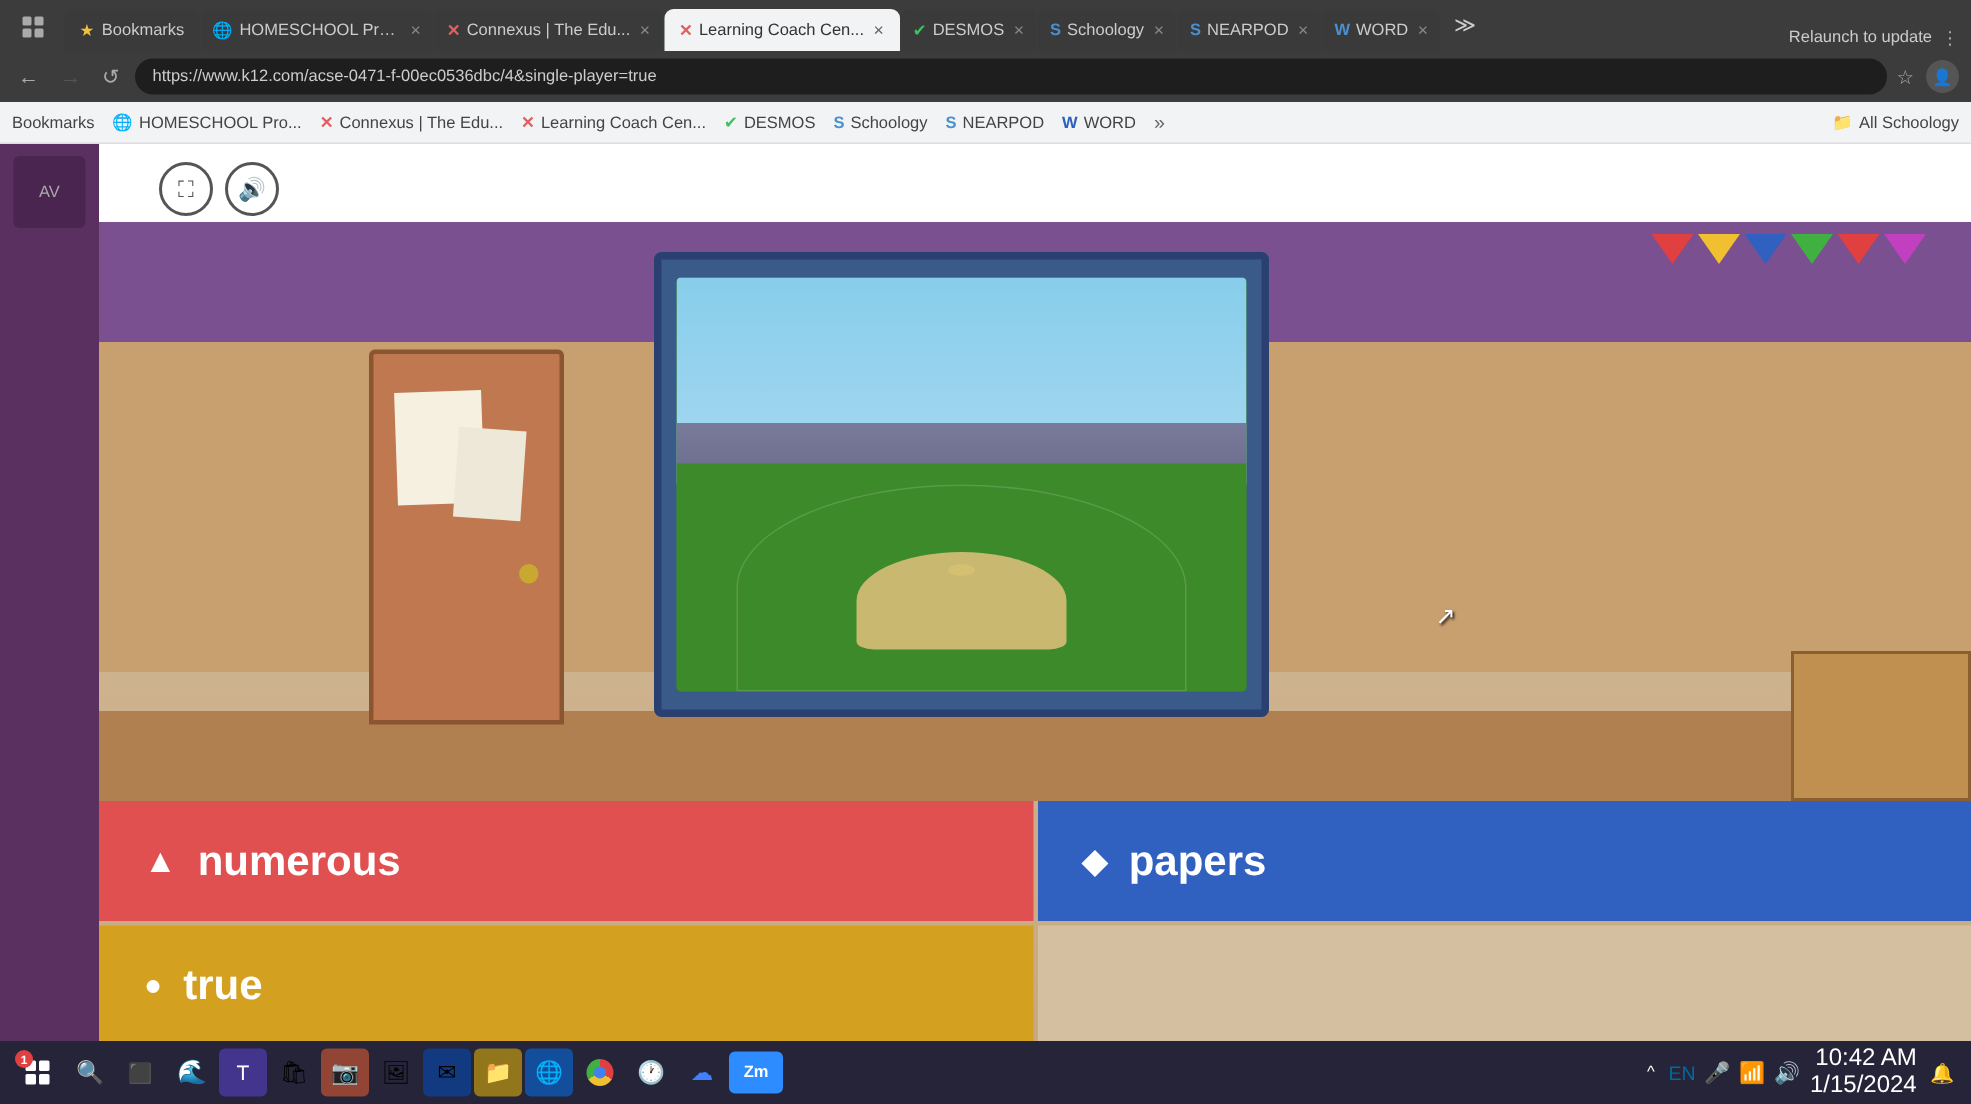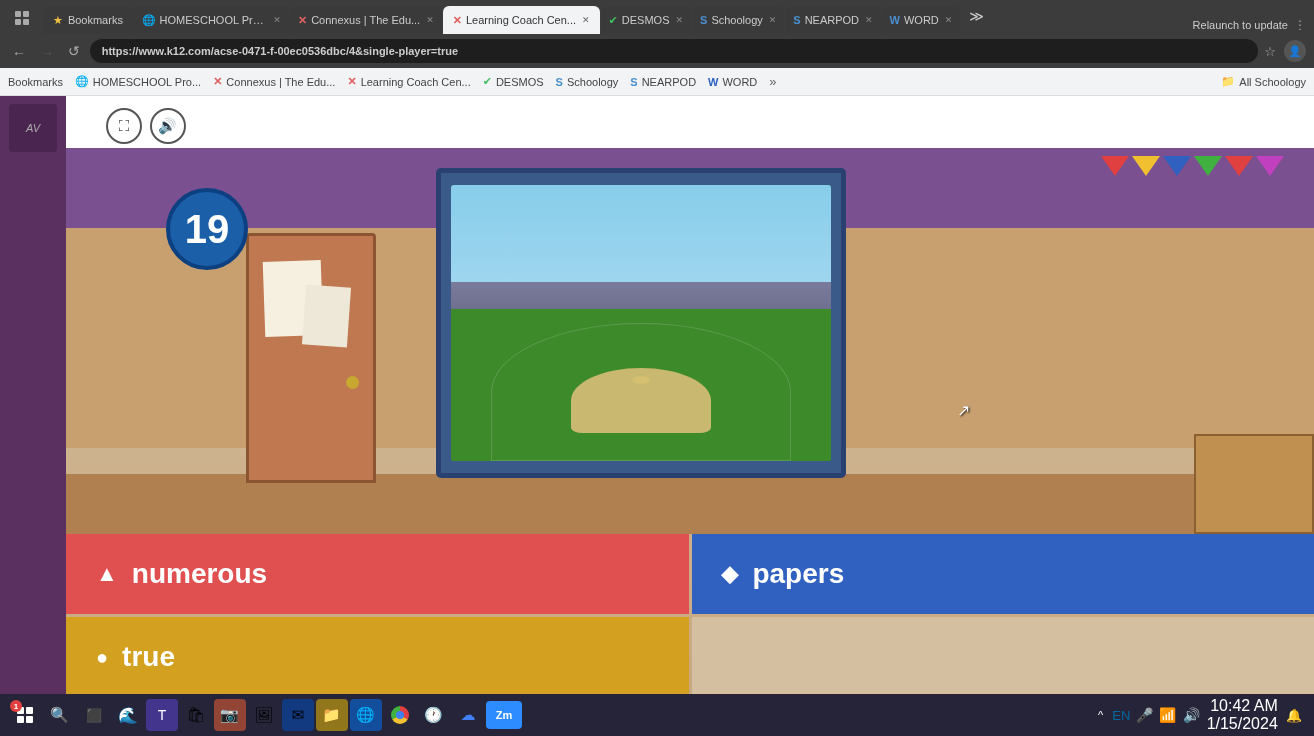--- a/index.html
+++ b/index.html
@@ -74,21 +74,21 @@
       <button style="background:transparent; border:none; color:#ccc; font-size:11px; cursor:pointer; white-space:nowrap; display:flex; align-items:center; gap:4px;">Relaunch to update</button>
       <span style="color:#aaa; font-size:12px; cursor:pointer;">⋮</span>
     </div>
   </div>
 
   <div style="height:34px; background:#3c3c3c; display:flex; align-items:center; padding:0 8px; gap:6px;">
     <button style="background:none; border:none; color:#aaa; font-size:14px; cursor:pointer; padding:0 4px;">←</button>
     <button style="background:none; border:none; color:#555; font-size:14px; cursor:pointer; padding:0 4px;">→</button>
     <button style="background:none; border:none; color:#aaa; font-size:14px; cursor:pointer; padding:0 4px;">↺</button>
     <div style="flex:1; height:24px; background:#1e1e1e; border-radius:12px; display:flex; align-items:center; padding:0 12px; color:#ccc; font-size:11px;">
-      <span style="overflow:hidden; text-overflow:ellipsis; white-space:nowrap;font-weight:bold;">https://www.k12.com/acse-0471-f-00ec0536dbc/4&amp;single-player=true</span>
+      <span style="overflow:hidden; text-overflow:ellipsis; white-space:nowrap;">https://www.k12.com/acse-0471-f-00ec0536dbc/4&amp;single-player=true</span>
     </div>
     <div style="display:flex; align-items:center; gap:8px; color:#aaa; font-size:13px;">
       <span style="cursor:pointer;">☆</span>
       <span style="cursor:pointer; width:22px; height:22px; background:#555; border-radius:50%; display:flex; align-items:center; justify-content:center; font-size:11px; color:white;">👤</span>
     </div>
   </div>
 
   <div style="height:28px; background:#f1f3f4; display:flex; align-items:center; padding:0 8px; gap:12px; border-bottom:1px solid #ddd;">
     <span style="font-size:11px; color:#444;">Bookmarks</span>
     <div style="display:flex; align-items:center; gap:4px; font-size:11px; color:#444; cursor:pointer;">
@@ -122,44 +122,41 @@
     <span style="font-size:13px; color:#666; cursor:pointer;">»</span>
     <div style="margin-left:auto; display:flex; align-items:center; gap:4px; font-size:11px; color:#444; cursor:pointer;">
       <span>📁</span>
       <span>All Schoology</span>
     </div>
   </div>
 
   <div style="position:relative; width:100%; height:calc(736px - 96px - 42px);">
 
     <div style="position:absolute; left:0; top:0; width:66px; height:100%; background:#5a3060; z-index:5; display:flex; flex-direction:column; align-items:center; padding-top:8px; gap:6px;">
-      <div style="width:48px; height:48px; background:#4a2550; border-radius:4px; display:flex; align-items:center; justify-content:center; color:#aaa; font-size:11px;font-style:italic;">AV</div>
+      <div style="width:48px; height:48px; background:#4a2550; border-radius:4px; display:flex; align-items:center; justify-content:center; color:#aaa; font-size:11px;">AV</div>
     </div>
 
     <div style="position:absolute; left:66px; right:0; top:0; background:white; padding:12px 20px 12px 20px; display:flex; align-items:center; justify-content:space-between; min-height:52px; border-bottom:1px solid #e0e0e0;">
       <div style="display:flex; gap:8px; margin-left:20px;">
         <div style="width:36px; height:36px; border-radius:50%; border:2px solid #555; display:flex; align-items:center; justify-content:center; font-size:15px; cursor:pointer; color:#555; flex-shrink:0;">⛶</div>
         <div style="width:36px; height:36px; border-radius:50%; border:2px solid #555; display:flex; align-items:center; justify-content:center; font-size:15px; cursor:pointer; color:#555; flex-shrink:0;">🔊</div>
       </div>
     </div>
 
     <div style="position:absolute; left:66px; right:0; top:52px; bottom:0; background:linear-gradient(to bottom, #d4bfa0 0%, #c8a880 100%); overflow:hidden;">
 
       <div style="position:absolute; top:8px; right:30px; display:flex; gap:3px; z-index:2;">
         <div style="width:0; height:0; border-left:14px solid transparent; border-right:14px solid transparent; border-top:20px solid #e04040;"></div>
         <div style="width:0; height:0; border-left:14px solid transparent; border-right:14px solid transparent; border-top:20px solid #f0c030;"></div>
         <div style="width:0; height:0; border-left:14px solid transparent; border-right:14px solid transparent; border-top:20px solid #3060c0;"></div>
         <div style="width:0; height:0; border-left:14px solid transparent; border-right:14px solid transparent; border-top:20px solid #40b040;"></div>
         <div style="width:0; height:0; border-left:14px solid transparent; border-right:14px solid transparent; border-top:20px solid #e04040;"></div>
         <div style="width:0; height:0; border-left:14px solid transparent; border-right:14px solid transparent; border-top:20px solid #c040c0;"></div>
       </div>
 
-      <div style="position:absolute; left:100px; top:40px; width:82px; height:82px; background:#1a5fa8; border-radius:50%; display:flex; align-items:center; justify-content:center; font-size:40px; font-weight:bold; color:white; border:4px solid #0d4080; z-index:10;">
-        <span>19</span>
-      </div>
 
       <div style="position:absolute; top:0; left:0; right:0; height:80px; background:#7a5090;"></div>
 
       <div style="position:absolute; top:80px; left:0; right:0; height:220px; background:#c8a070;"></div>
 
       <div style="position:absolute; bottom:160px; left:0; right:0; height:60px; background:#b08050;"></div>
 
       <div style="position:absolute; left:180px; top:85px; width:130px; height:250px; background:#c07850; border:3px solid #8a5530; border-radius:4px 4px 0 0;">
         <div style="position:absolute; top:25px; left:15px; width:58px; height:75px; background:#f5f0e0; transform:rotate(-2deg);"></div>
         <div style="position:absolute; top:50px; left:55px; width:45px; height:60px; background:#ede8d8; transform:rotate(4deg);"></div>

